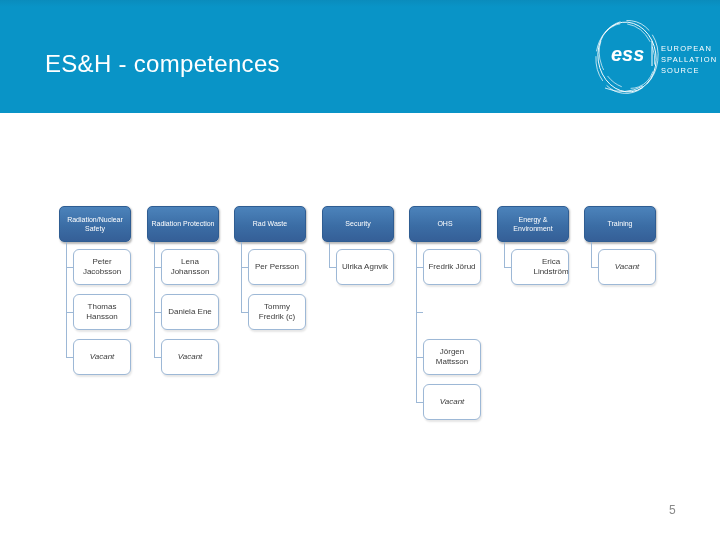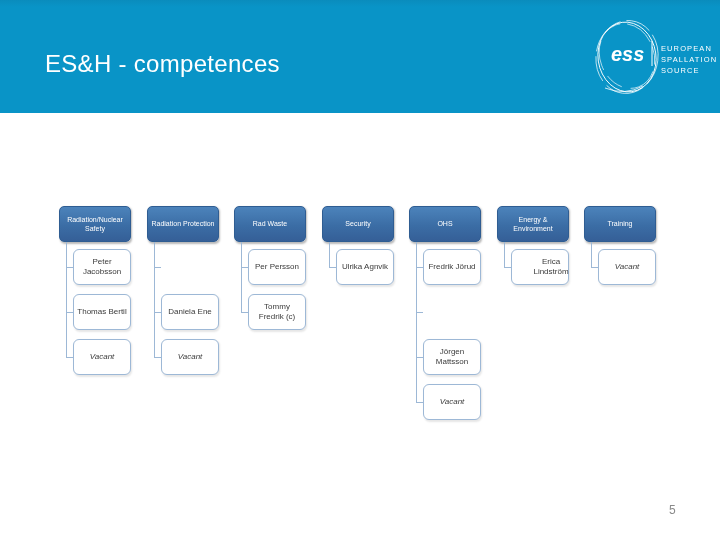--- a/index.html
+++ b/index.html
@@ -72,28 +72,29 @@
     </div>
   </div>
 
   <div class="chart" id="orgchart">
       <div class="col" style="left: 59px;">
         <div class="hbox">Radiation/Nuclear Safety</div>
         <div class="vline" style="top: 36px; height: 116px;"></div>
         <div class="hline" style="top: 61px;"></div>
         <div class="mbox" style="top: 43px; height: 36px;">Peter Jacobsson</div>
         <div class="hline" style="top: 106px;"></div>
-        <div class="mbox" style="top: 88px; height: 36px;">Thomas Bertil</div>
+        <div class="mbox" style="top: 88px; height: 36px;">Thomas Hansson</div>
         <div class="hline" style="top: 151px;"></div>
         <div class="mbox vacant" style="top: 133px; height: 36px;">Vacant</div>
       </div>
       <div class="col" style="left: 147px;">
         <div class="hbox">Radiation Protection</div>
         <div class="vline" style="top: 36px; height: 116px;"></div>
         <div class="hline" style="top: 61px;"></div>
+        <div class="mbox" style="top: 43px; height: 36px;">Lena Johansson</div>
         <div class="hline" style="top: 106px;"></div>
         <div class="mbox" style="top: 88px; height: 36px;">Daniela Ene</div>
         <div class="hline" style="top: 151px;"></div>
         <div class="mbox vacant" style="top: 133px; height: 36px;">Vacant</div>
       </div>
       <div class="col" style="left: 234px;">
         <div class="hbox">Rad Waste</div>
         <div class="vline" style="top: 36px; height: 71px;"></div>
         <div class="hline" style="top: 61px;"></div>
         <div class="mbox" style="top: 43px; height: 36px;">Per Persson</div>

